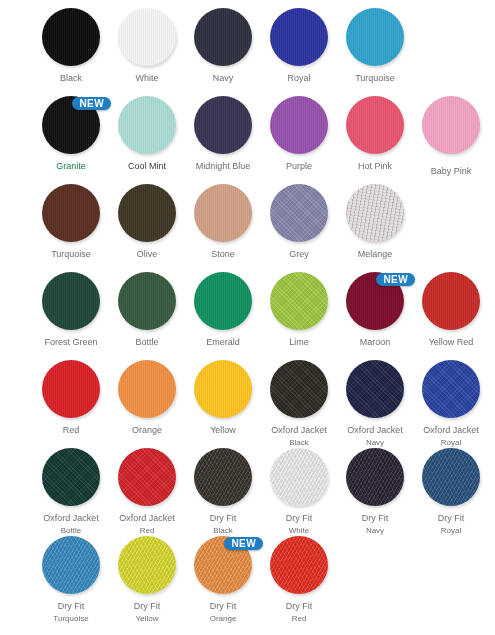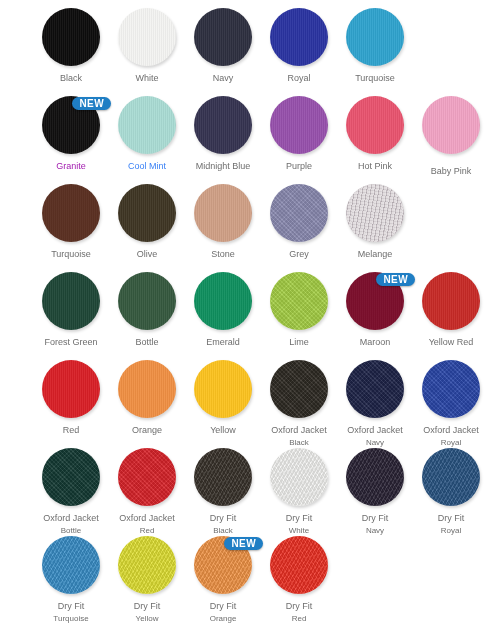--- a/index.html
+++ b/index.html
@@ -201,29 +201,29 @@
           <span class="line1">Turquoise</span>
         </div>
       </div>
     </div>
     <div class="swatch-row">
       <div class="swatch-cell tex-rib">
         <div class="swatch-disc-wrap">
           <div class="swatch-disc" style="background: rgb(16, 15, 15);"></div>
           <span class="new-badge" style="background: rgb(31, 126, 196);">NEW</span>
         </div>
-        <div class="swatch-label" style="color: #a21caf;">
+        <div class="swatch-label" style="color: #15803d;">
           <span class="line1">Granite</span>
         </div>
       </div>
       <div class="swatch-cell tex-rib">
         <div class="swatch-disc-wrap">
           <div class="swatch-disc" style="background: rgb(169, 219, 211);"></div>
         </div>
-        <div class="swatch-label" style="color: #3b82f6;">
+        <div class="swatch-label" style="color: #404040;">
           <span class="line1">Cool Mint</span>
         </div>
       </div>
       <div class="swatch-cell tex-rib">
         <div class="swatch-disc-wrap">
           <div class="swatch-disc" style="background: rgb(53, 51, 80);"></div>
         </div>
         <div class="swatch-label" style="color: rgb(110, 110, 110);">
           <span class="line1">Midnight Blue</span>
         </div>

